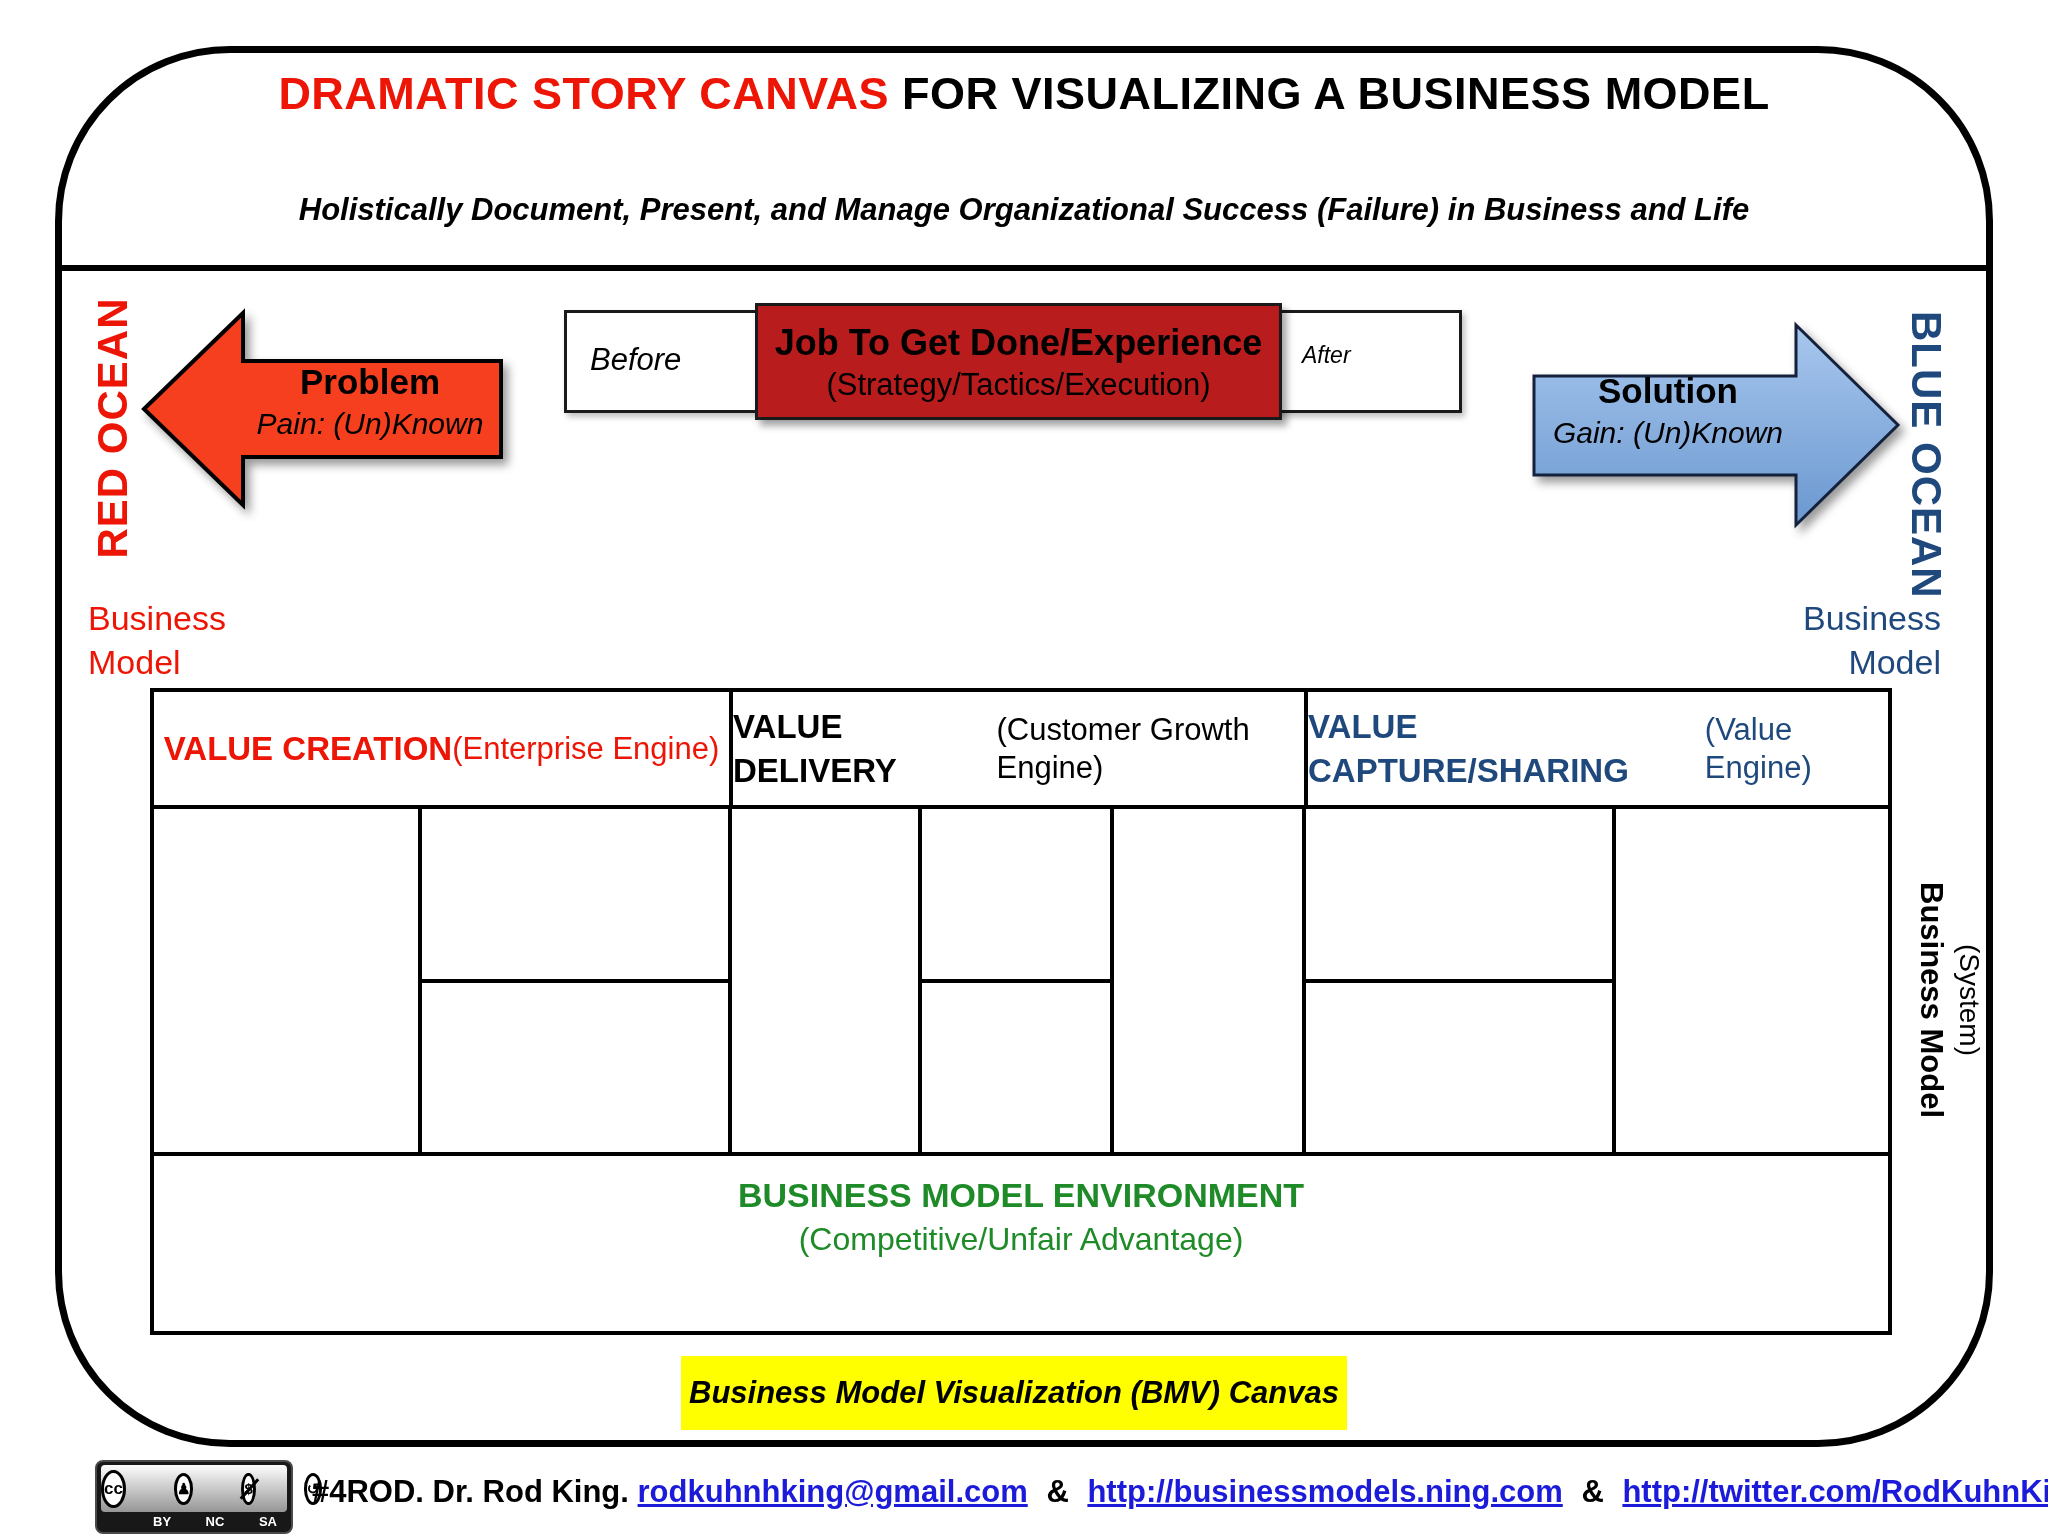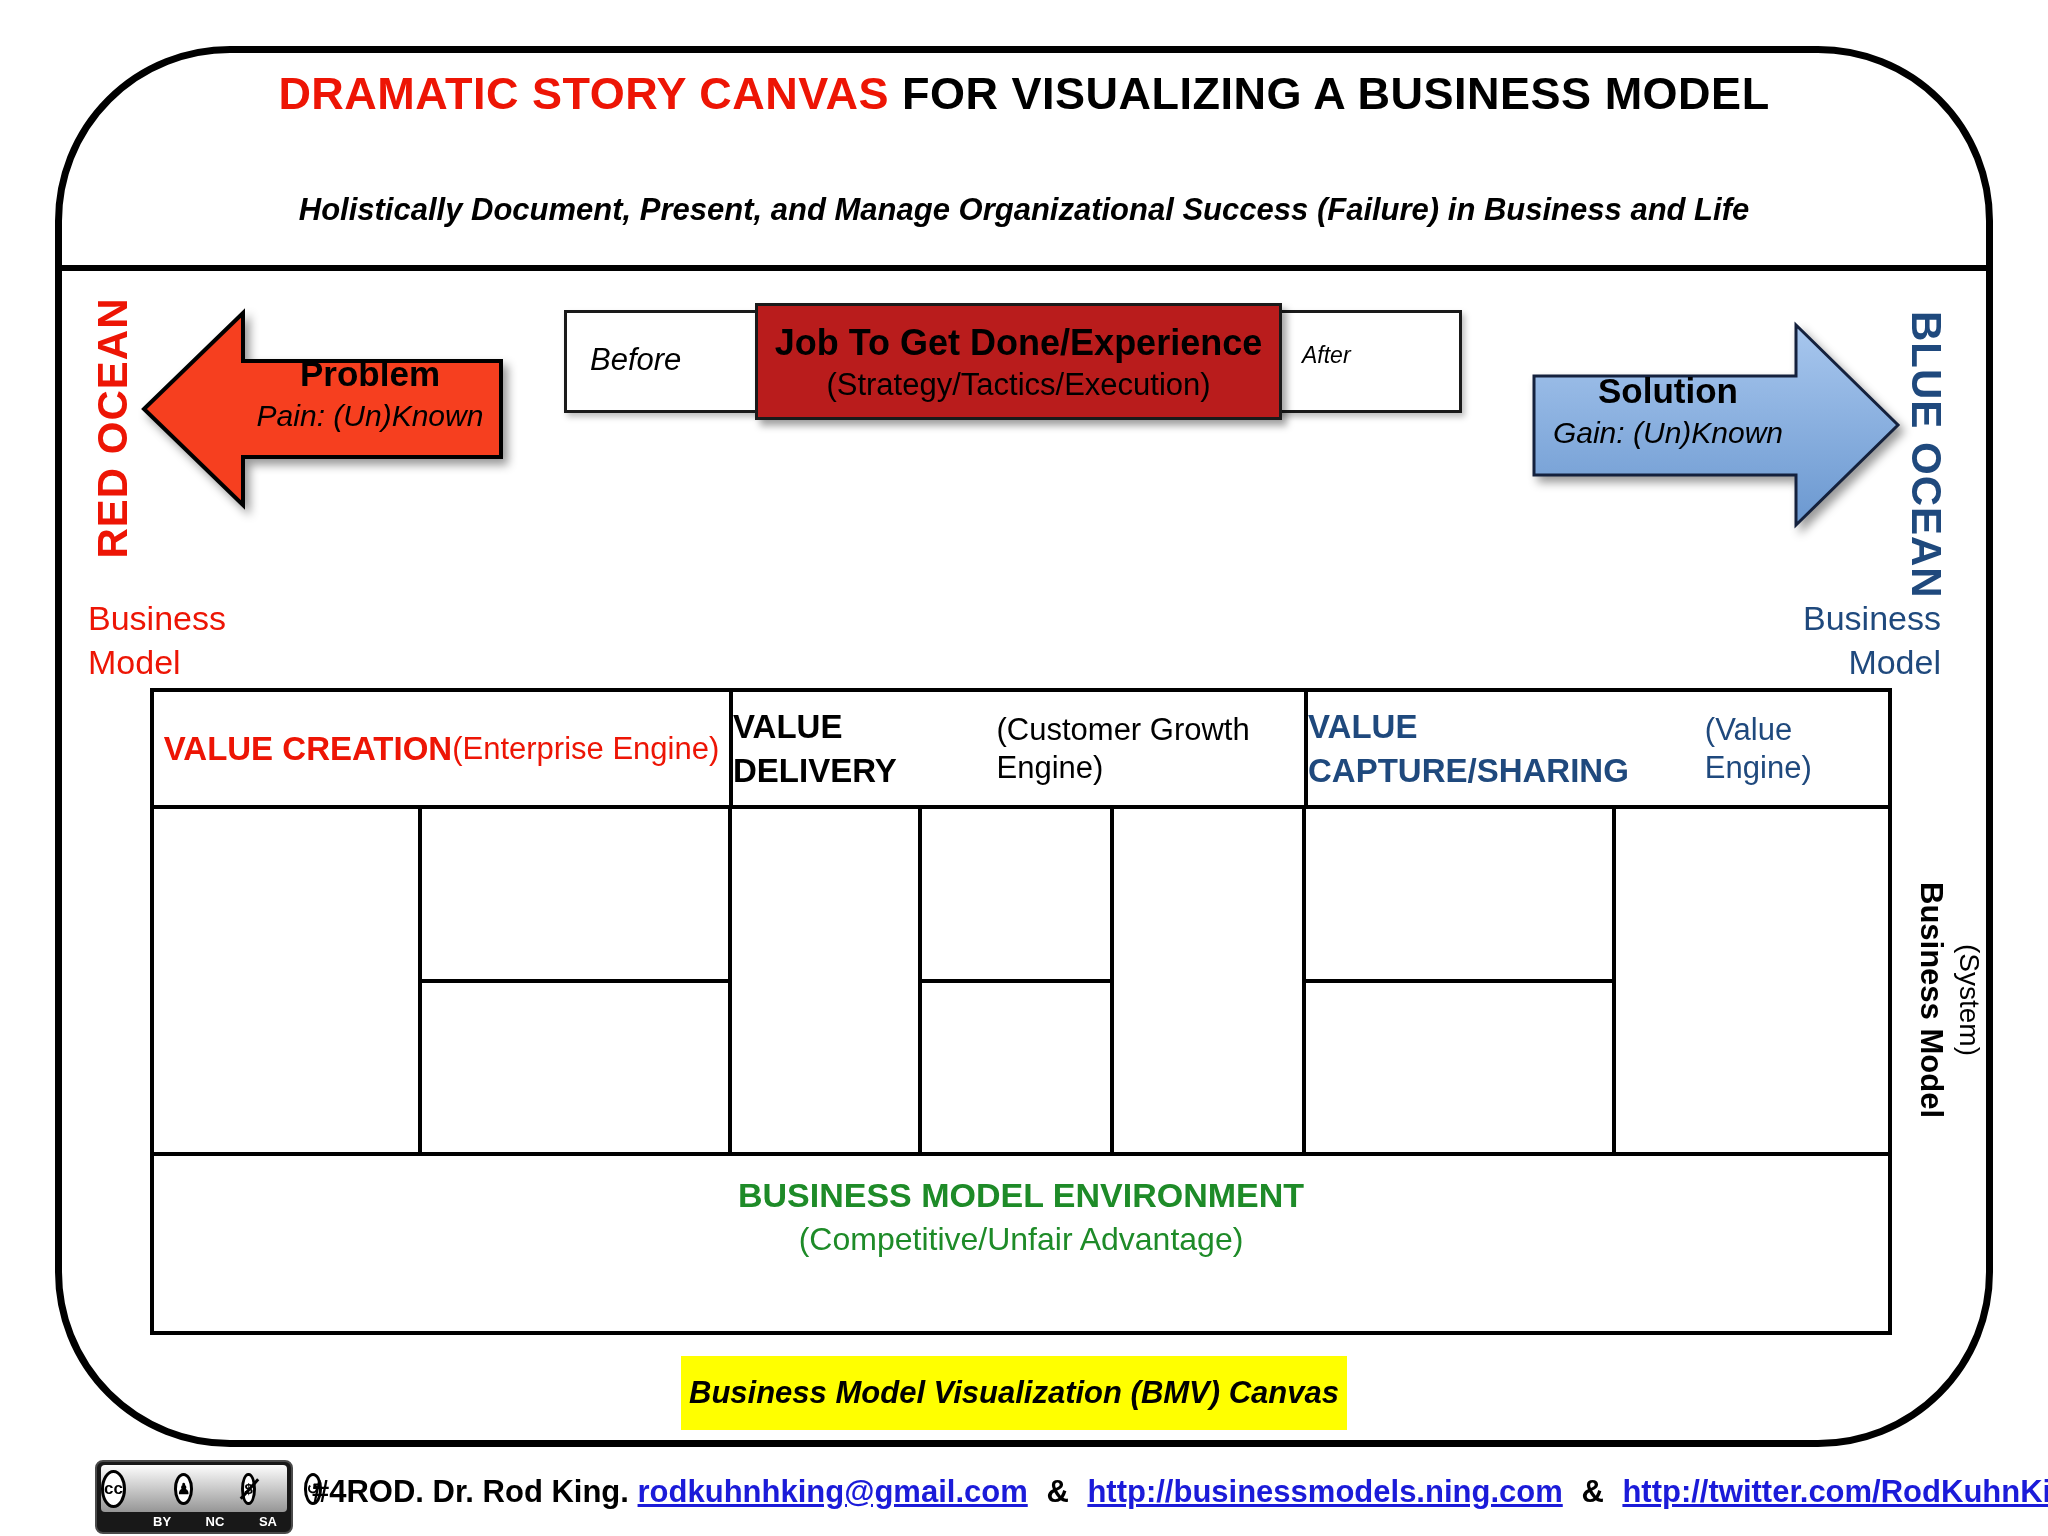--- a/index.html
+++ b/index.html
@@ -23,21 +23,21 @@
               transform:rotate(90deg);letter-spacing:1px;}
 
   .bm-left{position:absolute;left:88px;top:596px;width:170px;font-size:34px;line-height:44px;color:#ed1505;}
   .bm-right{position:absolute;left:1766px;top:596px;width:175px;font-size:34px;line-height:44px;
             color:#1f497d;text-align:right;}
 
   .arrow-svg{position:absolute;overflow:visible;}
   .arrow-red{left:140px;top:305px;}
   .arrow-blue{left:1528px;top:318px;}
   .arrow-text{position:absolute;text-align:center;}
-  .problem-text{left:245px;top:351px;width:250px;}
+  .problem-text{left:245px;top:359px;width:250px;}
   .solution-text{left:1540px;top:368px;width:256px;}
   .arrow-title{font-size:35px;font-weight:bold;line-height:46px;}
   .arrow-sub{font-size:30px;font-style:italic;line-height:38px;}
 
   .job-band{position:absolute;left:564px;top:310px;width:898px;height:103px;background:#fff;
             border:3px solid #1a1a1a;box-sizing:border-box;box-shadow:3px 4px 6px rgba(0,0,0,.25);}
   .before-label{position:absolute;left:590px;top:342px;font-size:31px;font-style:italic;}
   .after-label{position:absolute;left:1302px;top:342px;font-size:23px;font-style:italic;}
   .job-box{position:absolute;left:755px;top:303px;width:527px;height:117px;background:#b91c1c;
            border:3px solid #1a1a1a;box-sizing:border-box;box-shadow:5px 6px 7px rgba(0,0,0,.35);

